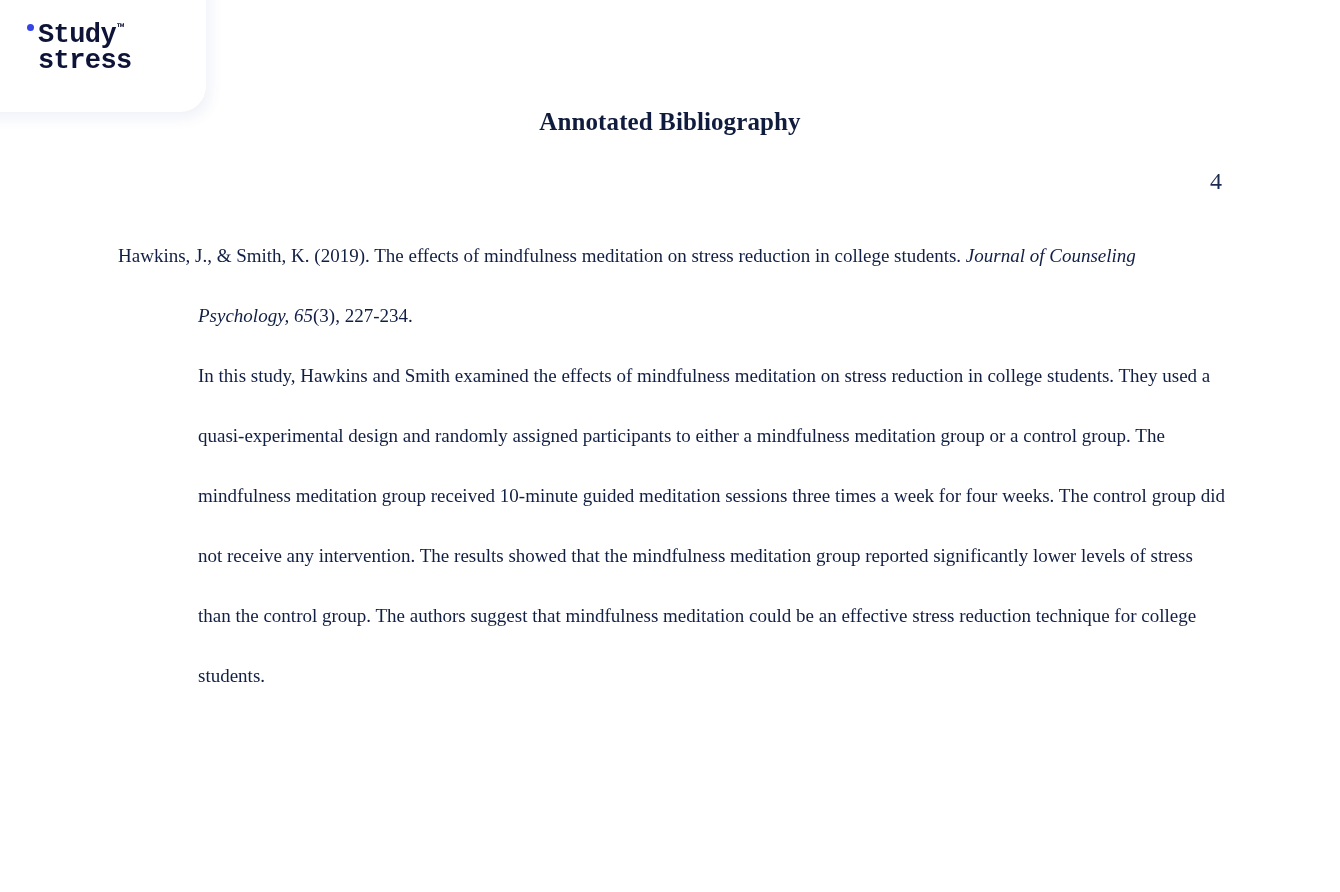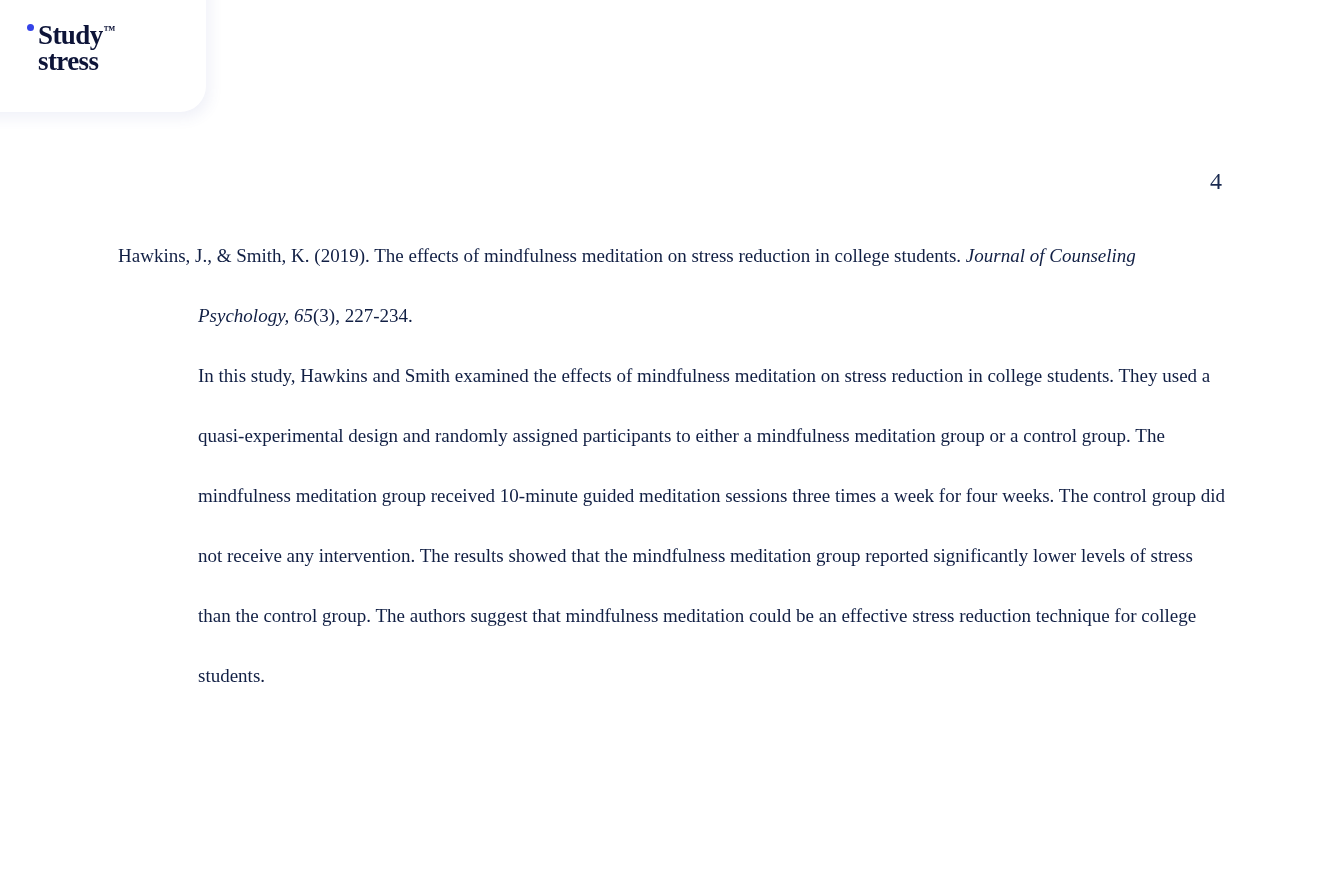--- a/index.html
+++ b/index.html
@@ -25,21 +25,21 @@
     height: 134px;
     background: #ffffff;
     border-radius: 0 0 26px 0;
     box-shadow: 4px 6px 14px rgba(70, 80, 160, 0.08);
     z-index: 5;
   }
   #brand-lockup {
     position: absolute;
     left: 62px;
     top: 44px;
-    font-family: Liberation Serif, serif;
+    font-family: Liberation Mono, monospace;
     font-weight: bold;
     color: #0d1438;
     line-height: 0.98;
     letter-spacing: -0.6px;
     white-space: nowrap;
   }
   .brand-line-1 {
     font-size: 27px;
     position: relative;
     display: block;
@@ -125,20 +125,21 @@
   <div id="brand-lockup">
     <span class="brand-line-1">
       <span class="brand-dot"></span><span>Study</span><span class="brand-tm">™</span>
     </span>
     <span class="brand-line-2">stress</span>
   </div>
 </div>
 
 <div id="doc-sheet">
 
+  <div id="doc-title">Annotated Bibliography</div>
 
   <div id="page-number">4</div>
 
   <div id="references-block">
     <div class="reference-entry">
       <span class="citation"><span>Hawkins, J., &amp; Smith, K. (2019). The effects of mindfulness meditation on stress reduction in college students. </span><span class="journal-italic">Journal of Counseling Psychology, 65</span><span>(3), 227-234.</span></span>
       <span class="annotation">In this study, Hawkins and Smith examined the effects of mindfulness meditation on stress reduction in college students. They used a quasi-experimental design and randomly assigned participants to either a mindfulness meditation group or a control group. The mindfulness meditation group received 10-minute guided meditation sessions three times a week for four weeks. The control group did not receive any intervention. The results showed that the mindfulness meditation group reported significantly lower levels of stress than the control group. The authors suggest that mindfulness meditation could be an effective stress reduction technique for college students.</span>
     </div>
   </div>
 

